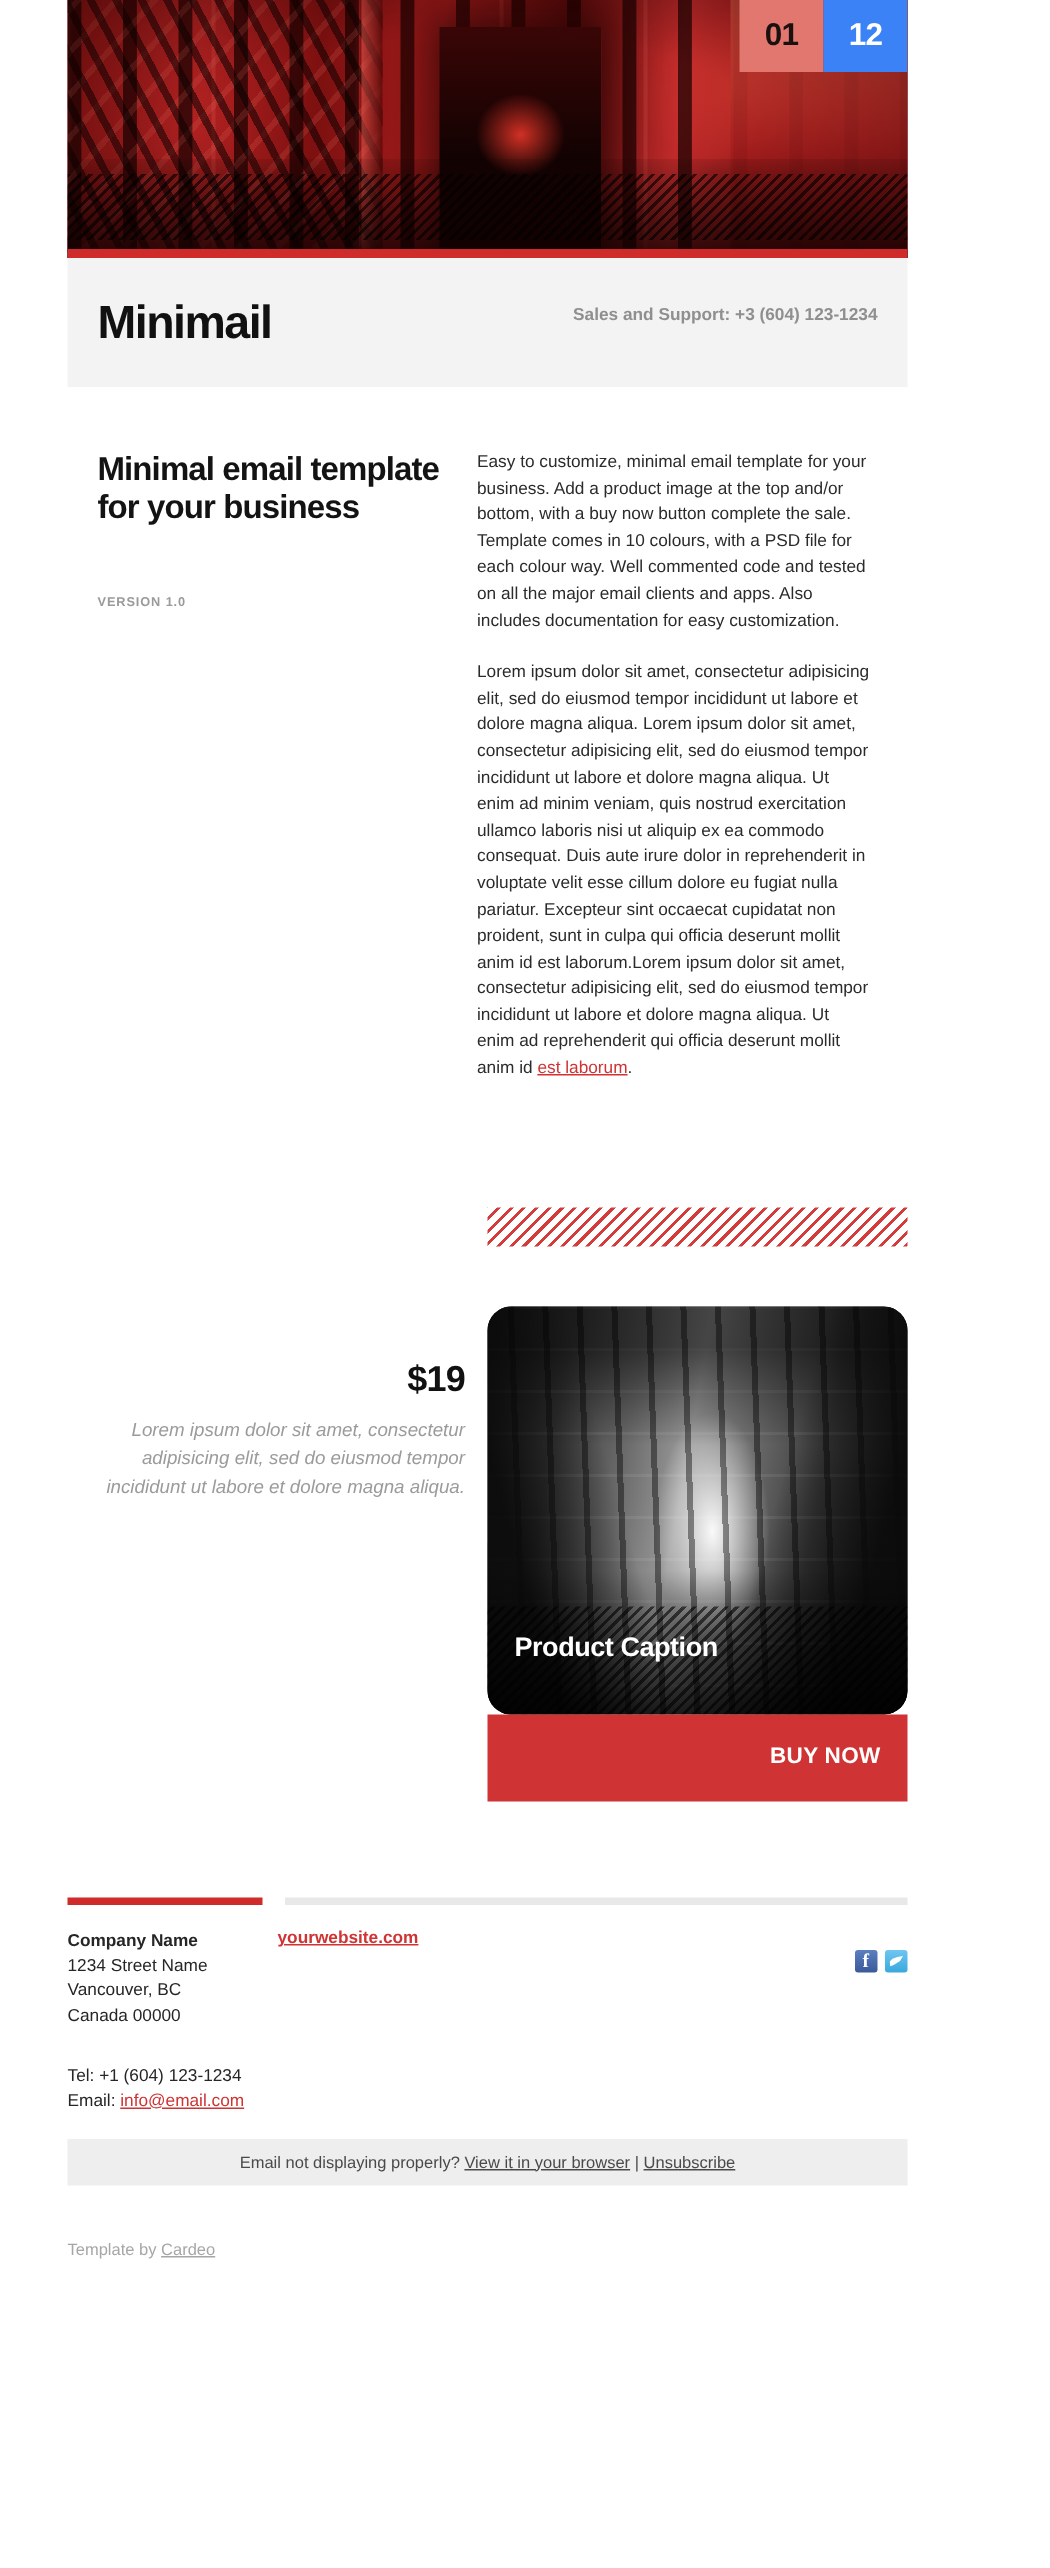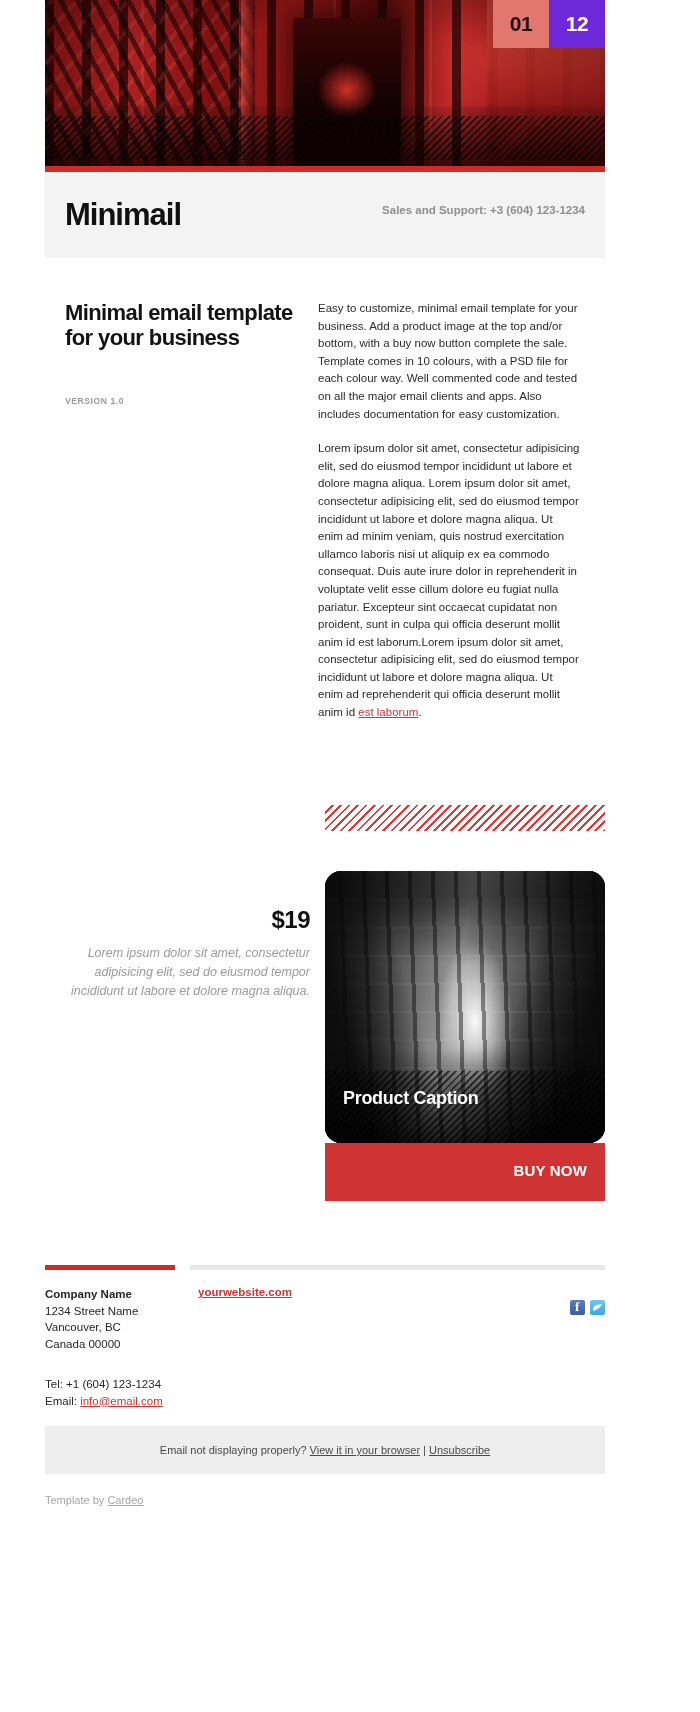--- a/index.html
+++ b/index.html
@@ -49,21 +49,21 @@
   .hero-vig { position:absolute; inset:0;
     background:radial-gradient(ellipse 78% 78% at 50% 45%, rgba(0,0,0,0) 40%, rgba(25,0,0,.55) 100%); }
   .hero-hatch { position:absolute; left:0; bottom:12px; width:560px; height:44px;
     background-image:repeating-linear-gradient(-45deg, rgba(0,0,0,.62) 0 2px, rgba(0,0,0,0) 2px 5px); }
   .hero-redbar { position:absolute; left:0; bottom:0; width:560px; height:6px; background:#cf2b2b; }
 
   .badges { position:absolute; right:0; top:0; display:flex; height:48px; z-index:5; }
   .badge { width:56px; height:48px; display:flex; align-items:center; justify-content:center;
     font-size:21px; font-weight:bold; letter-spacing:-.5px; }
   .badge-01 { background:#e1776e; color:#1b1010; }
-  .badge-12 { background:#6d28d9; color:#ffffff; }
+  .badge-12 { background:#3b82f6; color:#ffffff; }
 
   
   .masthead { position:relative; width:560px; height:86px; background:#f3f3f3; }
   .brand { position:absolute; left:20px; top:25px; font-size:31px; font-weight:bold;
     letter-spacing:-1px; color:#111111; }
   .support { position:absolute; right:20px; top:32px; font-size:11.5px; font-weight:bold;
     color:#8f8f8f; }
 
   
   .navbar { position:relative; width:560px; height:37px; background:#e9e9e9; }
@@ -117,33 +117,33 @@
   
   .footer { position:absolute; left:45px; top:1265px; width:560px; }
   .rules { position:relative; height:5px; }
   .rule-red { position:absolute; left:0; top:0; width:130px; height:5px; background:#cf2b2b; }
   .rule-gray { position:absolute; left:145px; top:0; width:415px; height:5px; background:#e8e8e8; }
   .foot-row { position:relative; margin-top:16px; }
   .company { position:absolute; left:0; top:0; font-size:11.5px; line-height:16.5px; color:#262626; }
   .company b { font-weight:bold; }
   .tel { position:absolute; left:0; top:90px; font-size:11.5px; line-height:16.5px; color:#262626; }
   .mail-link { color:#cf3333; text-decoration:underline; }
-  .website { position:absolute; left:153px; top:0; font-size:11.5px; font-weight:bold;
+  .website { position:absolute; left:140px; top:0; font-size:11.5px; font-weight:bold;
     color:#cf3333; text-decoration:underline; cursor:pointer; }
   .social { position:absolute; right:0; top:14px; display:flex; gap:5px; }
   .soc { width:15px; height:15px; border-radius:2px; position:relative; }
   .soc-fb { background:linear-gradient(180deg,#5b7fc0,#3b5998); }
   .soc-fb::after { content:"f"; position:absolute; left:5px; top:-1px; font-size:13px;
     font-weight:bold; color:#ffffff; font-family:"Liberation Serif", serif; }
   .soc-tw { background:linear-gradient(180deg,#6fc6f0,#3aa8dd); }
   .soc-tw::after { content:""; position:absolute; left:3px; top:4px; width:9px; height:7px;
     background:#ffffff; clip-path:polygon(0 55%, 22% 25%, 58% 10%, 100% 0, 78% 48%, 40% 78%, 6% 100%); }
 
   
-  .notice { position:absolute; left:45px; top:1426px; width:560px; height:48px;
+  .notice { position:absolute; left:45px; top:1426px; width:560px; height:31px;
     background:#eeeeee; display:flex; align-items:center; justify-content:center; }
   .notice-text { font-size:11px; color:#4a4a4a; }
   .notice-text a { color:#4a4a4a; text-decoration:underline; cursor:pointer; }
 
   
   .copyright { position:absolute; left:45px; top:1492px; width:560px;
     font-size:11px; line-height:17px; color:#a6a6a6; }
   .copyright a { color:#a6a6a6; text-decoration:underline; cursor:pointer; }
 </style>
 </head>

